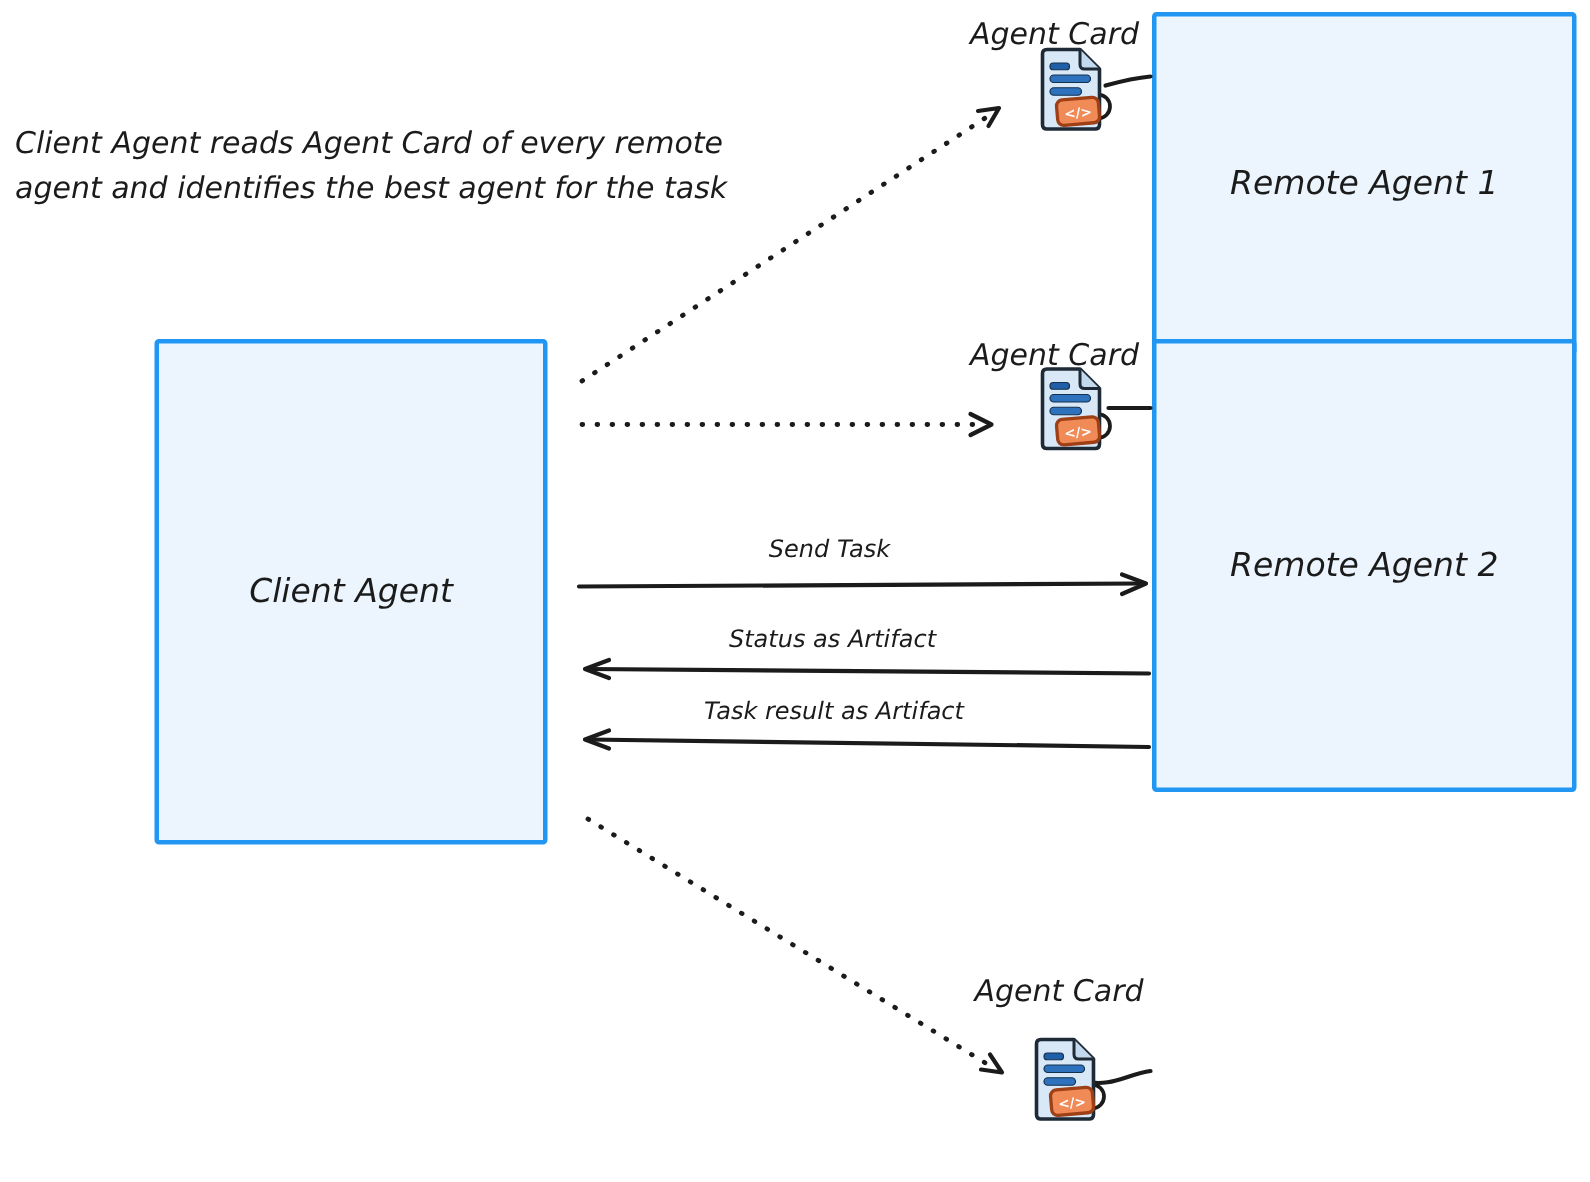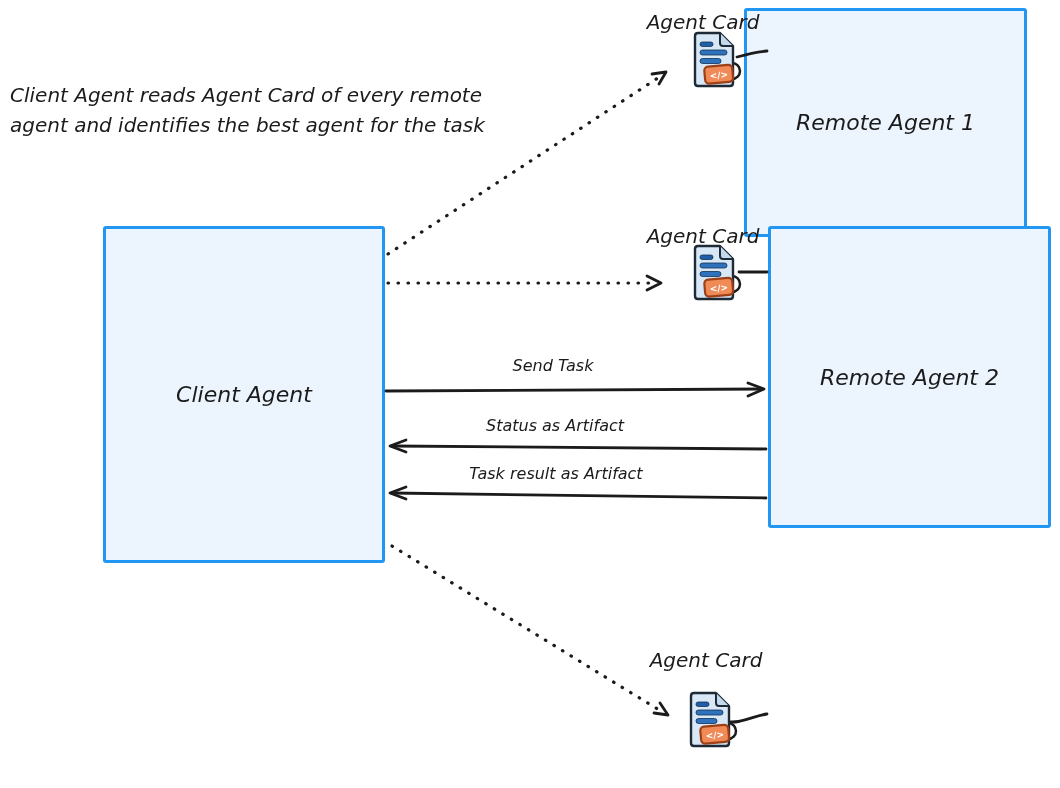--- a/index.html
+++ b/index.html
@@ -26,22 +26,22 @@
     position: absolute;
     box-sizing: border-box;
     background: #ecf5fd;
     border: 3px solid #2196f3;
     border-radius: 3px;
     display: flex;
     align-items: center;
     justify-content: center;
     font-size: 22px;
   }
-  .box-client  { left: 103px; top: 226px; width: 282px; height: 337px; }
-  .box-remote1 { left: 744px; top: 8px;   width: 283px; height: 229px; }
+  .box-client  { left: 103px; top: 226px; width: 262px; height: 337px; }
+  .box-remote1 { left: 768px; top: 8px;   width: 283px; height: 229px; }
   .box-remote2 { left: 768px; top: 226px; width: 283px; height: 302px; }
   .box-remote3 { left: 768px; top: 571px; width: 283px; height: 207px; }
 
   .card-label {
     position: absolute;
     transform: translateX(-50%);
     font-size: 20px;
     white-space: nowrap;
   }
   .arrow-label {

